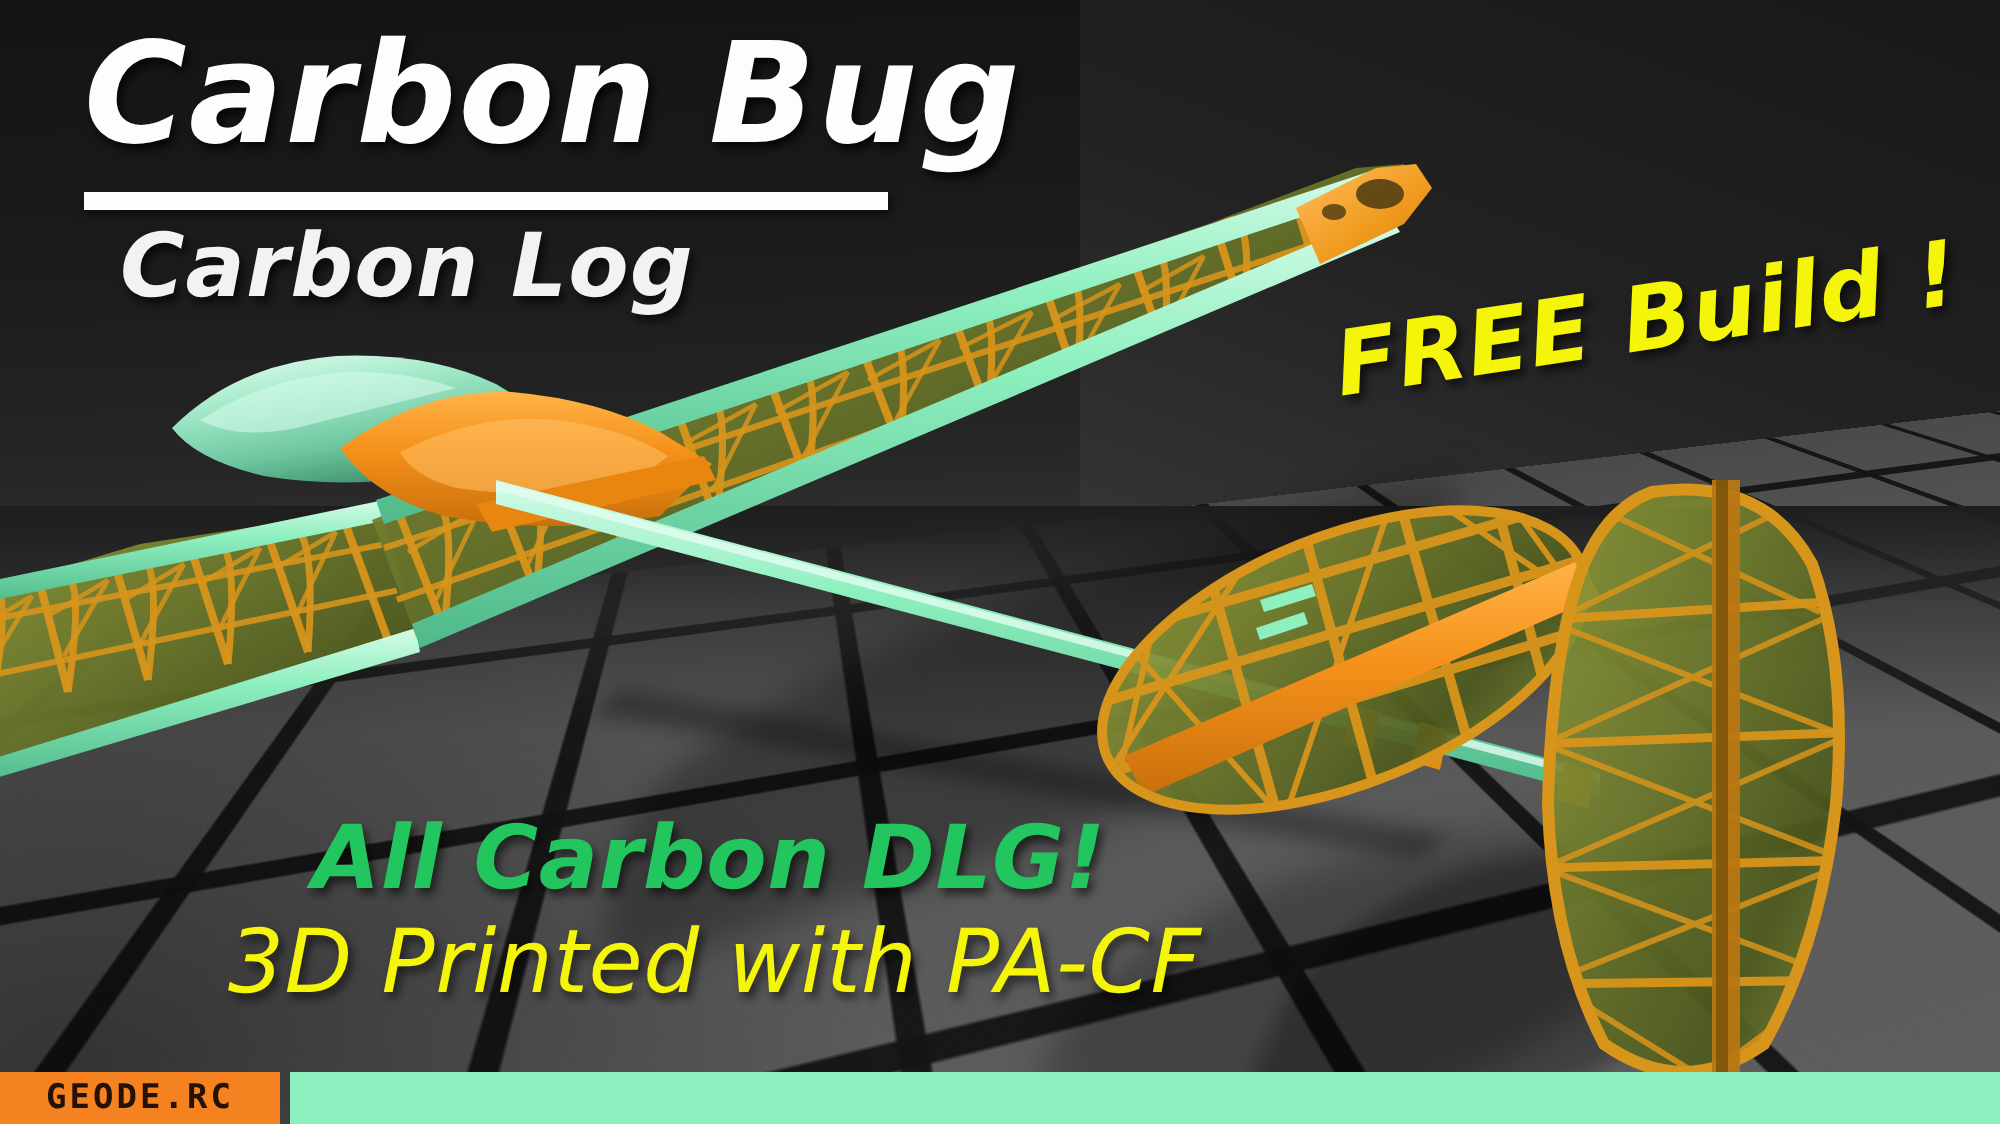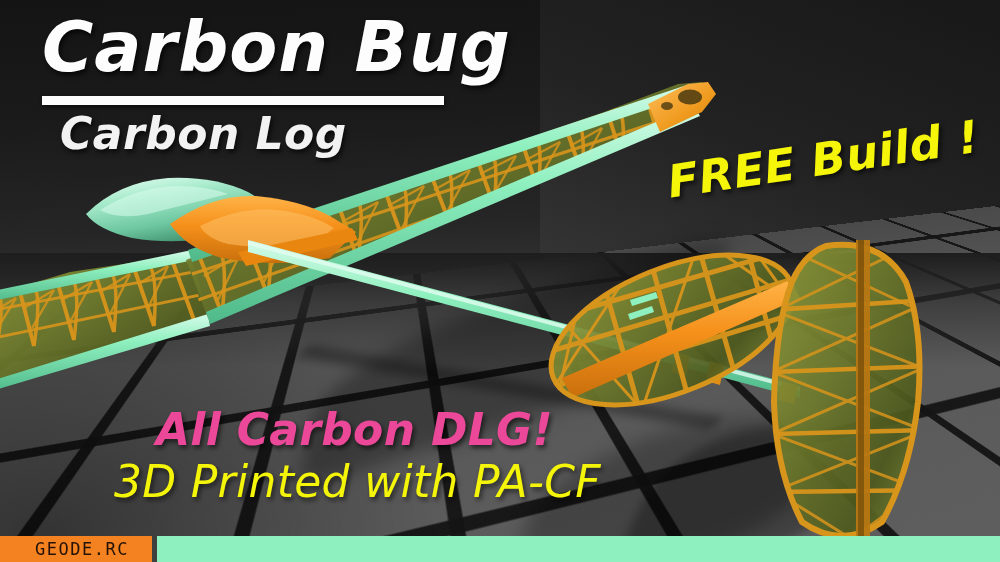--- a/index.html
+++ b/index.html
@@ -69,39 +69,38 @@
   }
   .free-build{
     position:absolute;left:668px;top:156px;
     font-size:45px;font-weight:700;font-style:italic;color:#f5f50a;
     transform:rotate(-8.5deg);transform-origin:left center;
     text-shadow:2px 3px 5px rgba(0,0,0,.65);
     white-space:nowrap;letter-spacing:.5px;
   }
   .tag-1{
     position:absolute;left:156px;top:404px;
-    font-size:44px;font-weight:700;font-style:italic;color:#ec4899;
+    font-size:44px;font-weight:700;font-style:italic;color:#22c55e;
     text-shadow:2px 3px 5px rgba(0,0,0,.6);
     white-space:nowrap;letter-spacing:.3px;
   }
   .tag-2{
     position:absolute;left:114px;top:456px;
     font-size:44px;font-weight:400;font-style:italic;color:#f5f50a;
     text-shadow:2px 3px 5px rgba(0,0,0,.6);
     white-space:nowrap;letter-spacing:.3px;
   }
 
   
   .bottom-bar{position:absolute;left:0;bottom:0;width:1000px;height:26px;display:flex;}
   .brand-chip{
     width:140px;height:26px;background:#f58220;
     display:flex;align-items:center;justify-content:center;
-    color:#241206;font-size:17px;font-weight:400;letter-spacing:1.5px;
+    color:#241206;font-size:17px;font-weight:700;letter-spacing:1.5px;
     font-family:"DejaVu Sans Mono","Liberation Mono",monospace;
-    padding-left:12px;
   }
   .mint-bar{flex:1;height:26px;background:#8ff0bf;margin-left:5px;}
 </style>
 </head>
 <body>
 
 <div id="stage">
 
   <div class="sky"></div>
   <div class="sky-right"></div>

